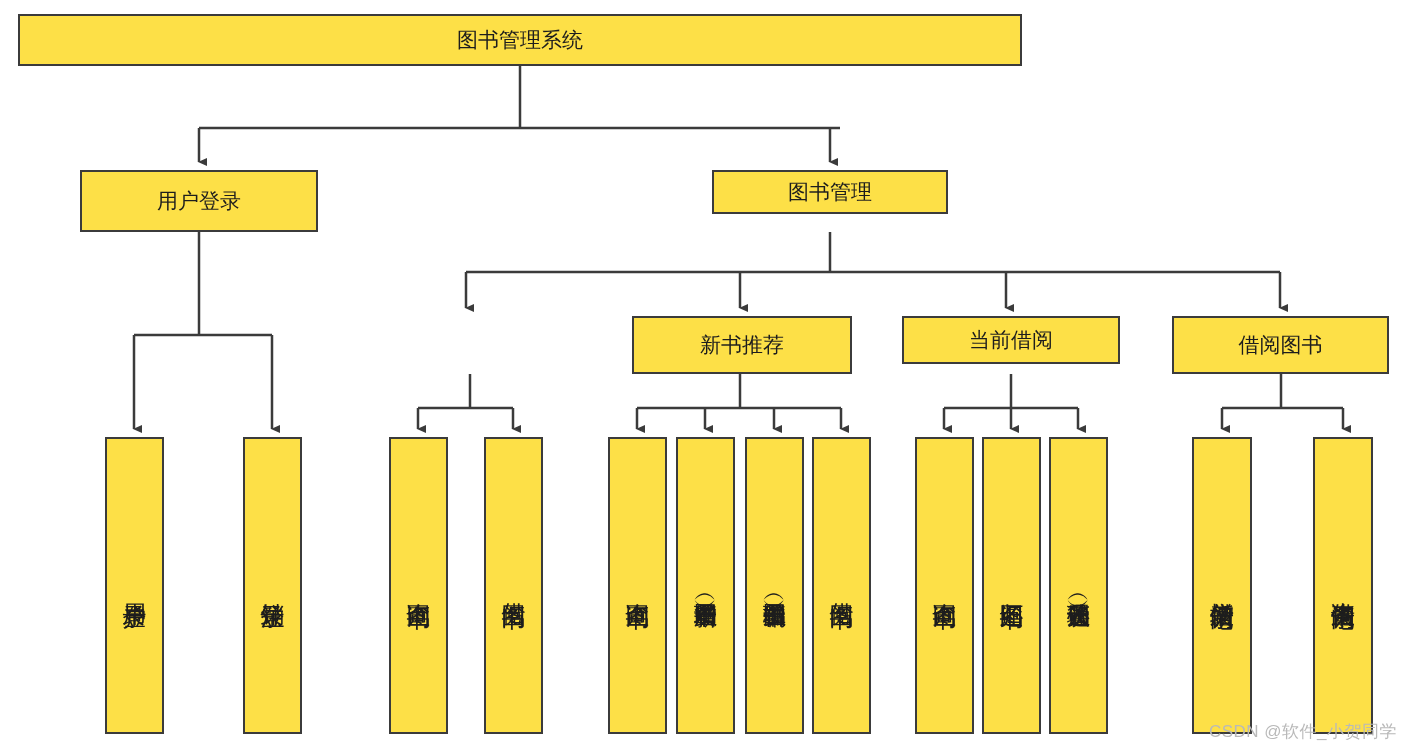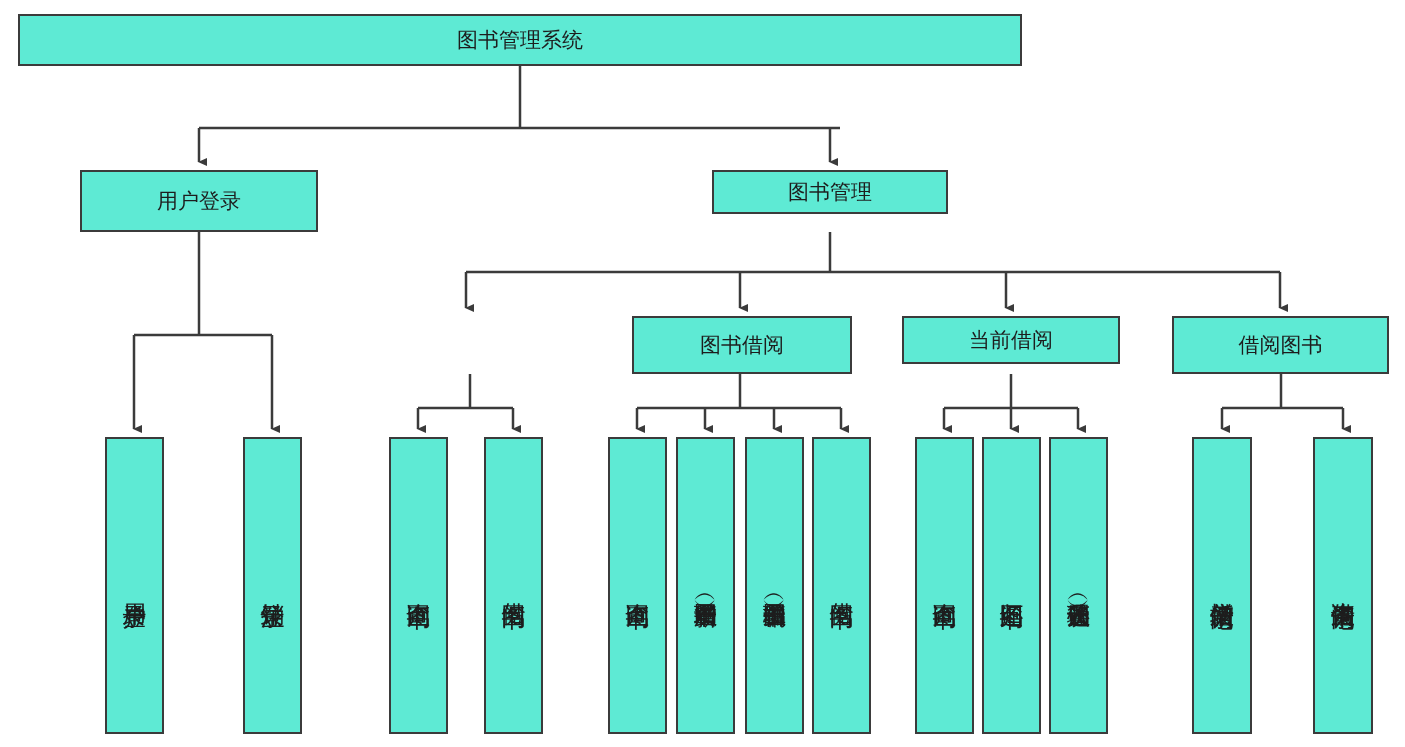--- a/index.html
+++ b/index.html
@@ -24,21 +24,21 @@
     left: 0;
     top: 0;
     width: 1405px;
     height: 747px;
     display: block;
   }
   .node-box {
     position: absolute;
     box-sizing: border-box;
     border: 2px solid #3b3b3b;
-    background: #5eead4;
+    background: #fde047;
     display: flex;
     align-items: center;
     justify-content: center;
     overflow: hidden;
   }
   .node-label {
     color: #1d1d1d;
     text-align: center;
     line-height: 1.18;
     white-space: pre;
@@ -135,21 +135,21 @@
   </div>
 
   <div class="node-box horiz" style="left: 80px; top: 170px; width: 238px; height: 62px; border-color: rgb(59, 59, 59);">
     <span class="node-label" style="color: rgb(29, 29, 29);">用户登录</span>
   </div>
   <div class="node-box horiz" style="left: 712px; top: 170px; width: 236px; height: 44px; border-color: rgb(59, 59, 59);">
     <span class="node-label" style="color: rgb(29, 29, 29);">图书管理</span>
   </div>
 
   <div class="node-box horiz" style="left: 632px; top: 316px; width: 220px; height: 58px; border-color: rgb(59, 59, 59);">
-    <span class="node-label" style="color: rgb(29, 29, 29);">图书借阅</span>
+    <span class="node-label" style="color: rgb(29, 29, 29);">新书推荐</span>
   </div>
   <div class="node-box horiz" style="left: 902px; top: 316px; width: 218px; height: 48px; border-color: rgb(59, 59, 59);">
     <span class="node-label" style="color: rgb(29, 29, 29);">当前借阅</span>
   </div>
   <div class="node-box horiz" style="left: 1172px; top: 316px; width: 217px; height: 58px; border-color: rgb(59, 59, 59);">
     <span class="node-label" style="color: rgb(29, 29, 29);">借阅图书</span>
   </div>
 
   <div class="node-box vert" style="left: 105px; top: 437px; width: 59px; height: 297px; border-color: rgb(59, 59, 59);">
     <span class="node-label" style="color: rgb(29, 29, 29);">用户登录</span>
@@ -184,13 +184,14 @@
   <div class="node-box vert vert-long" style="left: 1049px; top: 437px; width: 59px; height: 297px; border-color: rgb(59, 59, 59);">
     <span class="node-label" style="color: rgb(29, 29, 29);">确认归还（管理员）</span>
   </div>
   <div class="node-box vert" style="left: 1192px; top: 437px; width: 60px; height: 297px; border-color: rgb(59, 59, 59);">
     <span class="node-label" style="color: rgb(29, 29, 29);">新增借阅记录</span>
   </div>
   <div class="node-box vert" style="left: 1313px; top: 437px; width: 60px; height: 297px; border-color: rgb(59, 59, 59);">
     <span class="node-label" style="color: rgb(29, 29, 29);">查询借阅记录</span>
   </div>
 
+  <div class="watermark" style="color: rgb(185, 185, 185);">CSDN @软件_小贺同学</div>
 </div>
 
 </body></html>

